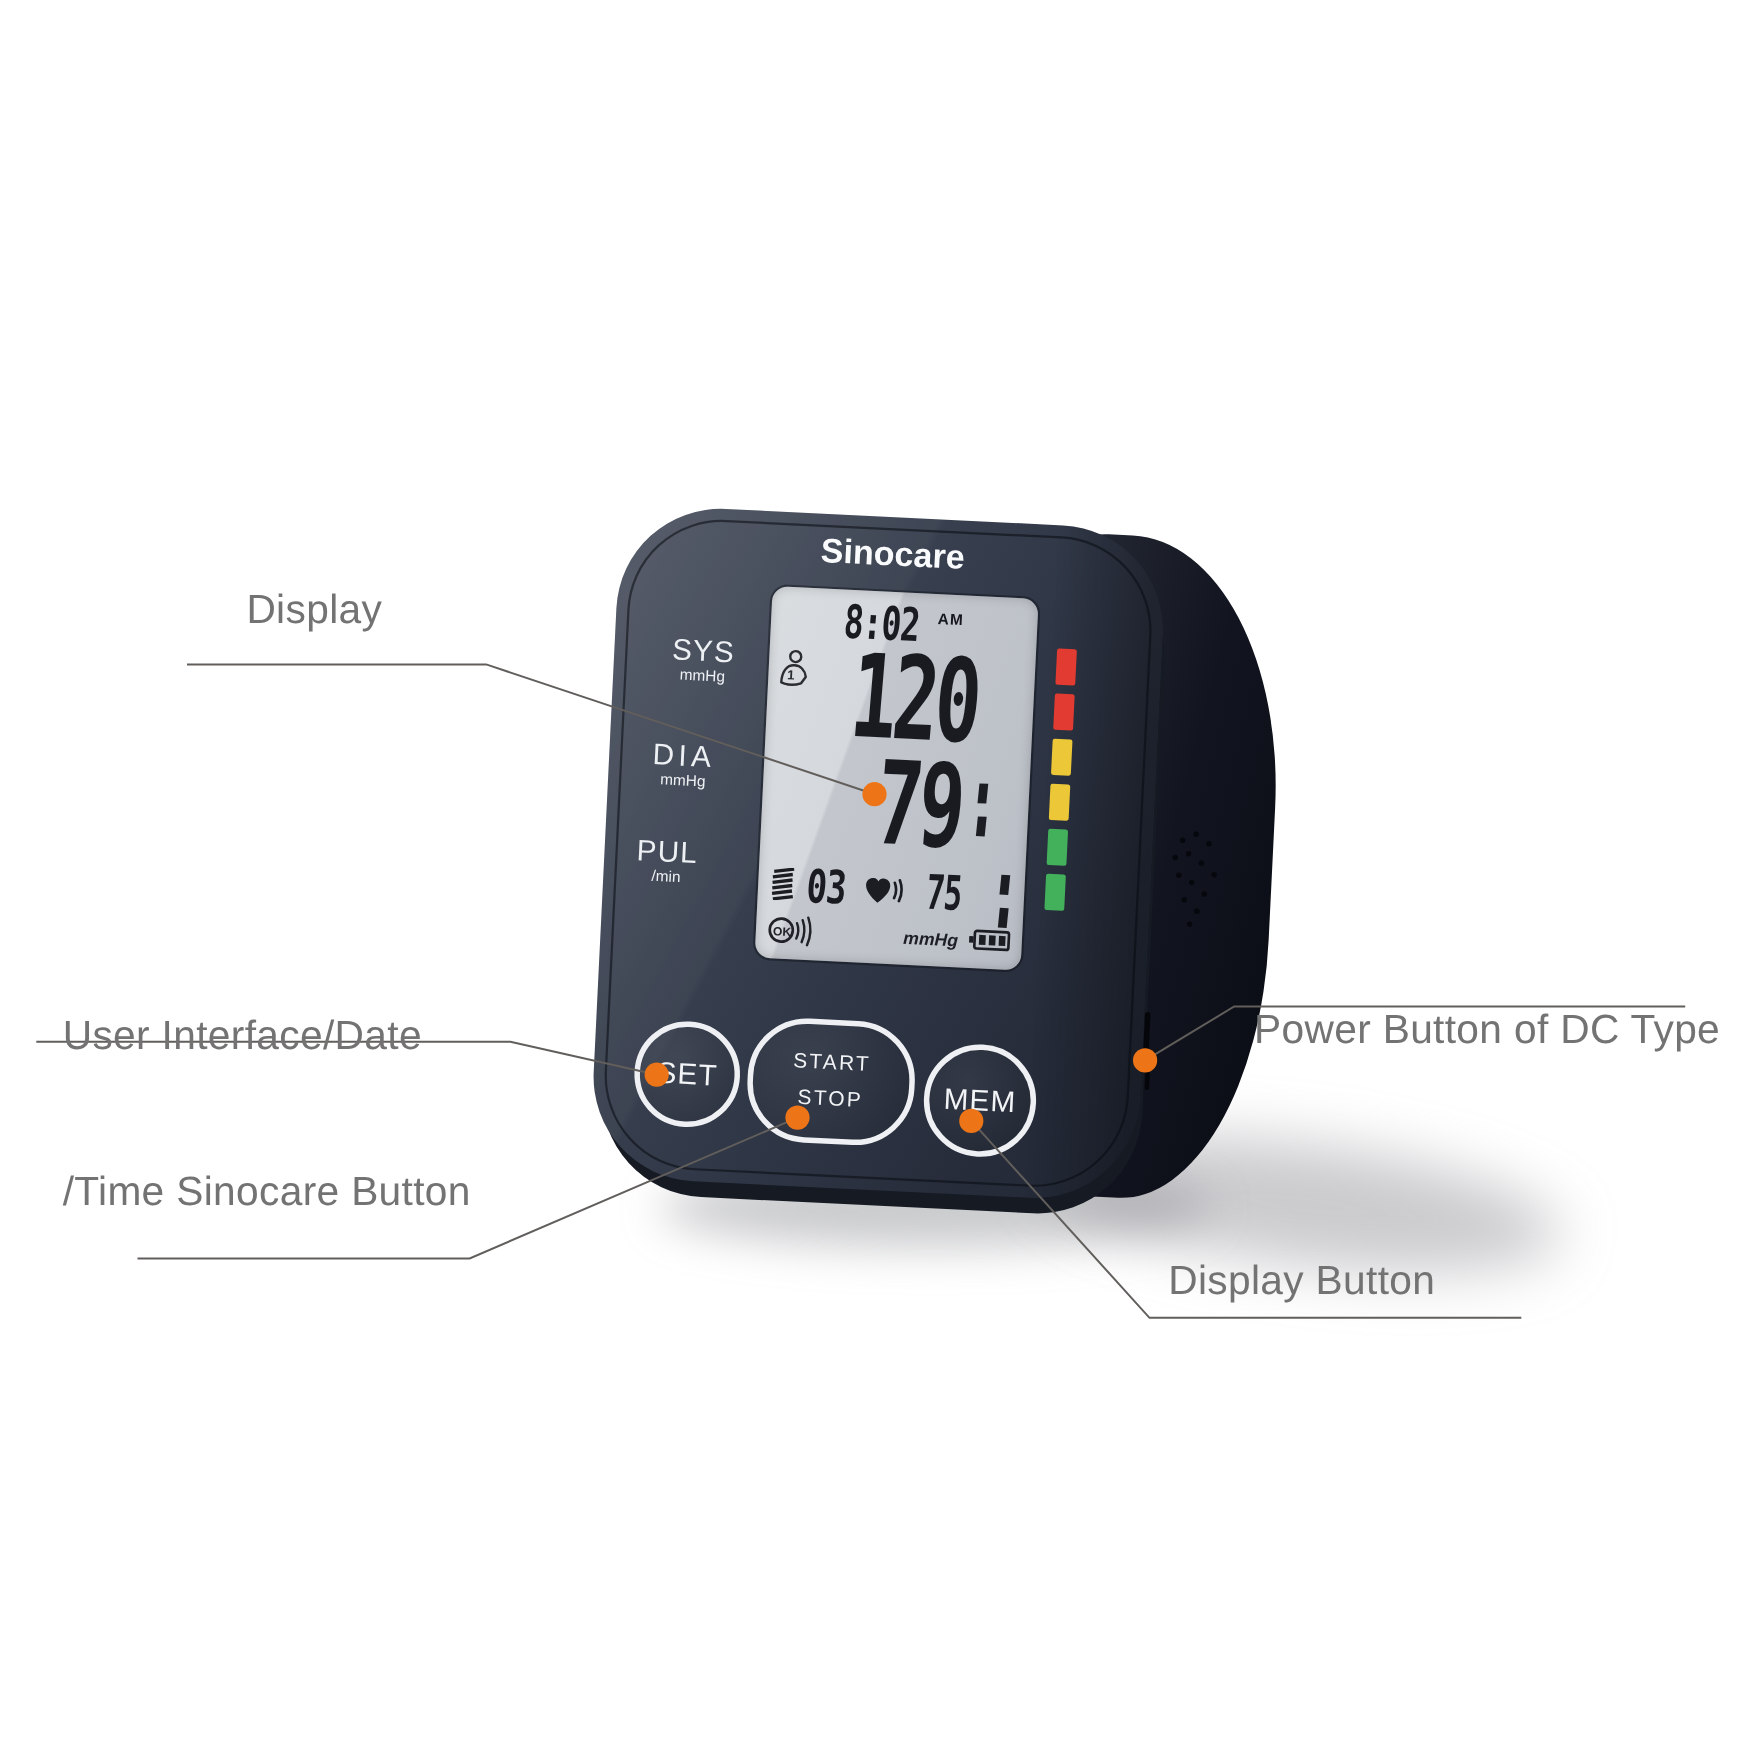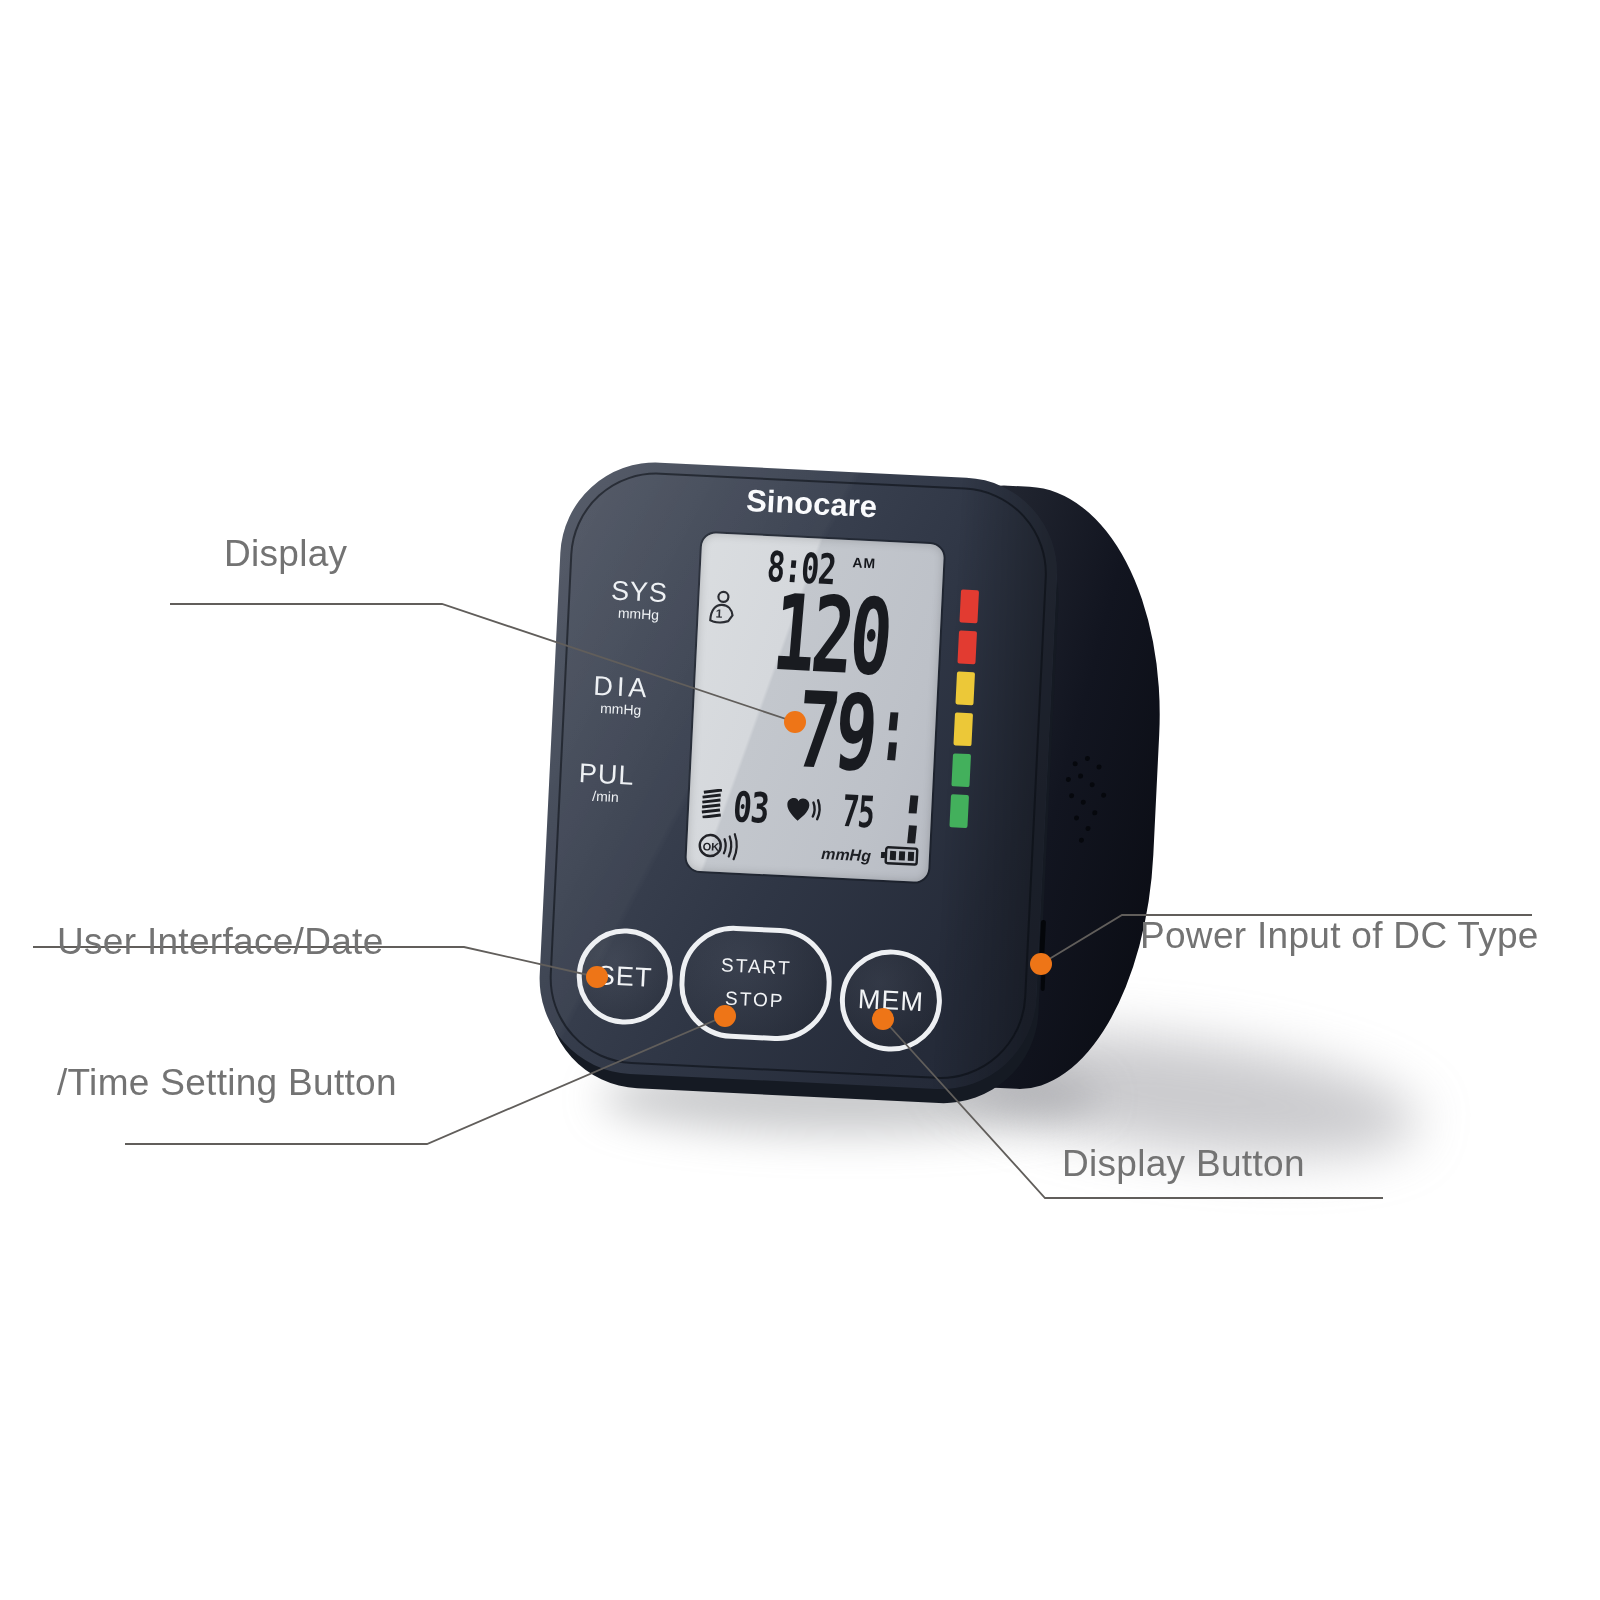--- a/index.html
+++ b/index.html
@@ -228,22 +228,22 @@
       <circle cx="725" cy="1016" r="11"></circle>
       <circle cx="883" cy="1019" r="11"></circle>
       <circle cx="1041" cy="964" r="11"></circle>
     </g>
   </svg>
 
   <div class="callout-label lbl-display">Display</div>
 
   <div class="callout-label lbl-user">
     <div>User Interface/Date</div>
-    <div>/Time Setting Button</div>
+    <div>/Time Sinocare Button</div>
   </div>
 
 
   <div class="callout-label lbl-power">
-    <div>Power Input of DC Type</div>
+    <div>Power Button of DC Type</div>
   </div>
 
   <div class="callout-label lbl-memory">Display Button</div>
 </div>
 
 </body></html>

